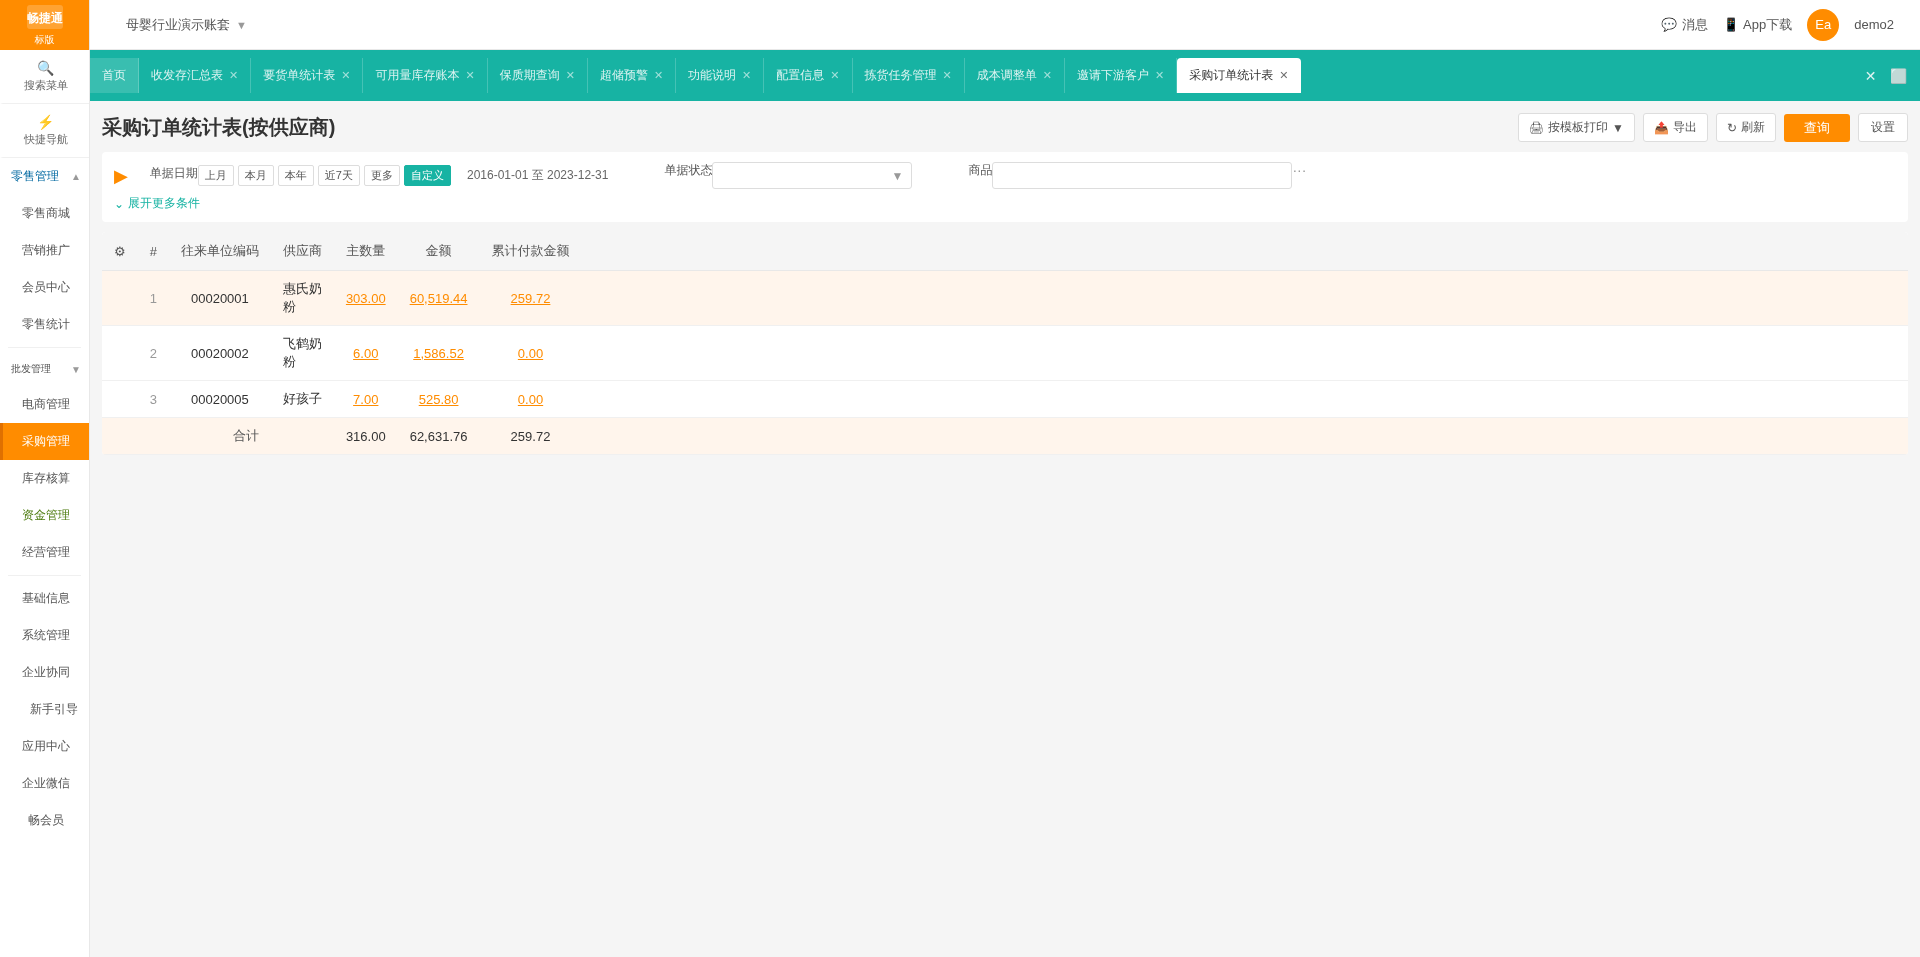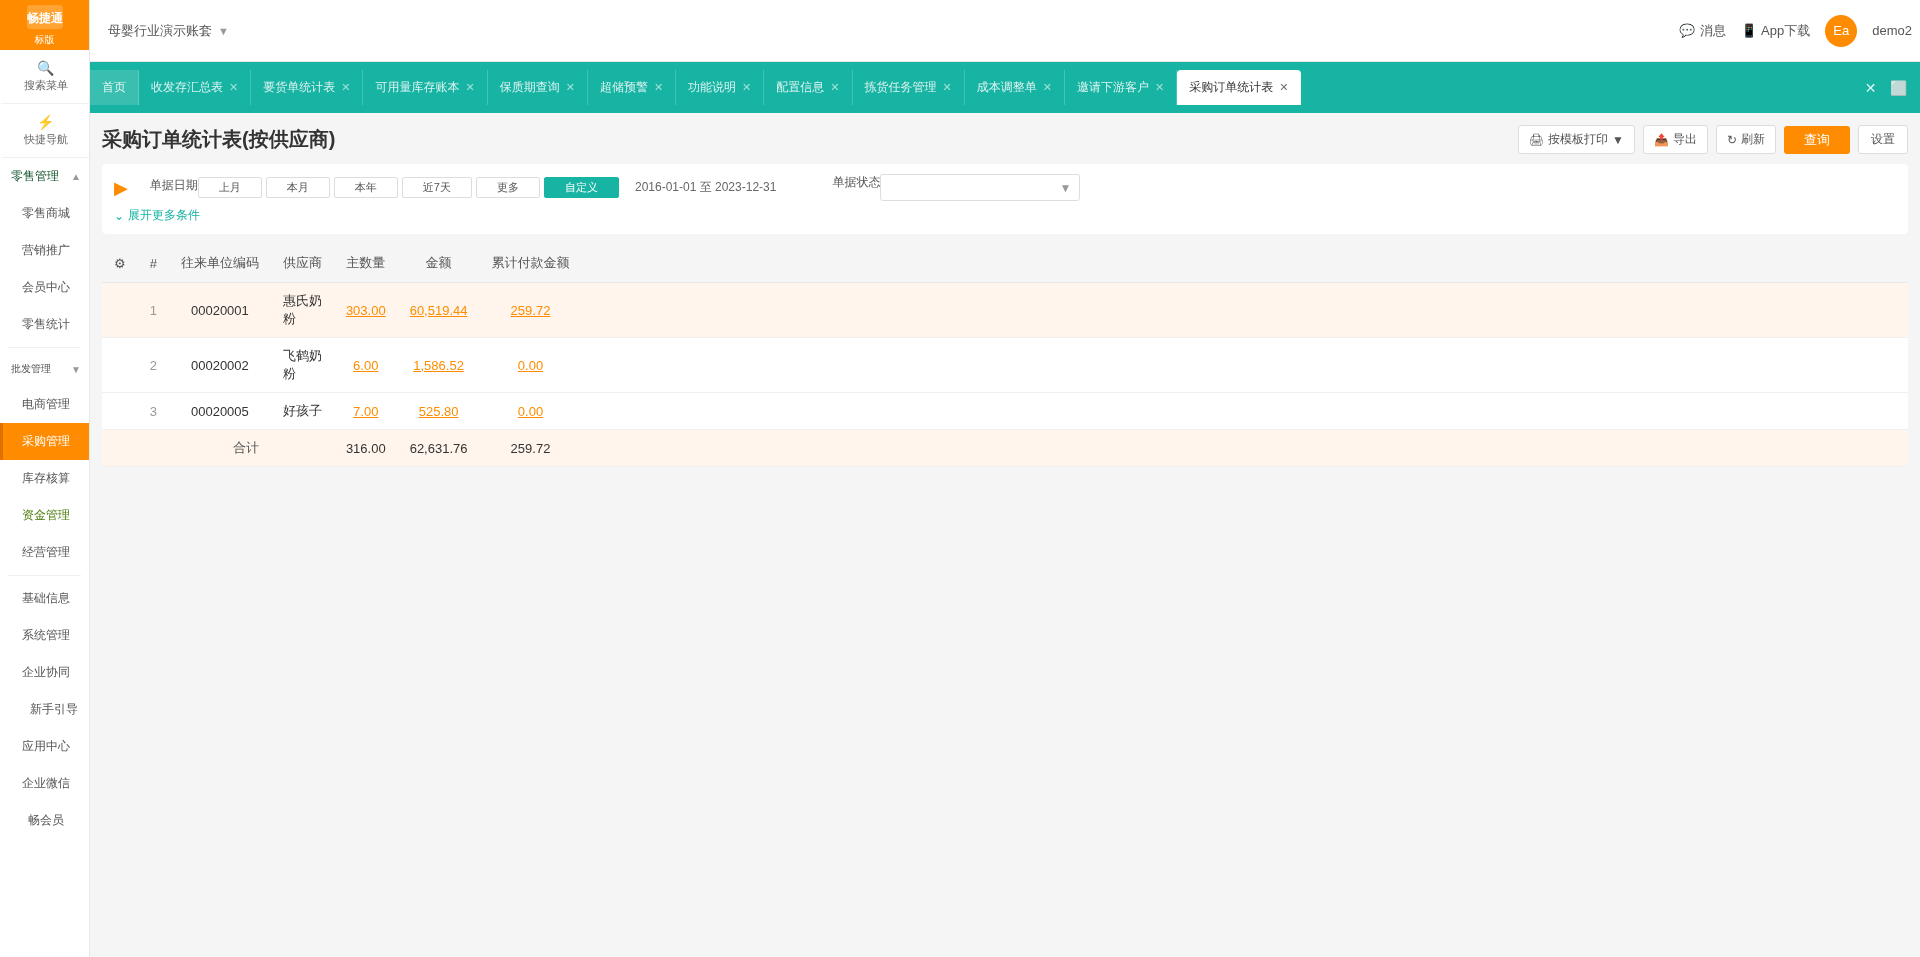--- a/index.html
+++ b/index.html
@@ -11,21 +11,21 @@
     .sidebar-nav-item { display: flex; align-items: center; justify-content: center; flex-direction: column; padding: 10px 5px; cursor: pointer; font-size: 12px; color: #555; border-left: 3px solid transparent; }
     .sidebar-nav-item.active { background: #ff8c00; color: #fff; border-left: 3px solid #e07000; }
     .sidebar-nav-item.has-arrow { flex-direction: row; justify-content: space-between; padding: 10px 8px; }
     .sidebar-divider { height: 1px; background: #f0f0f0; margin: 4px 8px; }
     .nav-arrow { font-size: 10px; color: #999; }
 
     
     .main { flex: 1; display: flex; flex-direction: column; overflow: hidden; }
 
     
-    .topbar { height: 62px; background: #fff; display: flex; align-items: center; border-bottom: 1px solid #e8e8e8; padding: 0 8px; }
+    .topbar { height: 50px; background: #fff; display: flex; align-items: center; border-bottom: 1px solid #e8e8e8; padding: 0 26px; }
     .topbar-selector { display: flex; align-items: center; color: #555; font-size: 13px; cursor: pointer; padding: 0 10px; }
     .topbar-selector .arrow { margin-left: 6px; color: #999; font-size: 11px; }
     .topbar-right { margin-left: auto; display: flex; align-items: center; gap: 15px; }
     .topbar-icon-btn { display: flex; align-items: center; gap: 4px; font-size: 13px; color: #555; cursor: pointer; }
     .user-avatar { width: 32px; height: 32px; border-radius: 50%; background: #ff8c00; display: flex; align-items: center; justify-content: center; color: #fff; font-size: 13px; }
 
     
     .tabbar { height: 51px; background: #17b3a3; display: flex; align-items: center; overflow-x: auto; }
     .tab-item { height: 35px; display: flex; align-items: center; padding: 0 12px; font-size: 12px; color: rgba(255,255,255,0.85); cursor: pointer; white-space: nowrap; border-right: 1px solid rgba(255,255,255,0.2); flex-shrink: 0; }
     .tab-item.active { background: #fff; color: #333; border-radius: 4px 4px 0 0; }
@@ -44,21 +44,21 @@
     .btn-refresh { display: flex; align-items: center; gap: 4px; padding: 5px 10px; border: 1px solid #ddd; background: #fff; border-radius: 3px; cursor: pointer; font-size: 12px; color: #555; }
     .btn-primary { padding: 5px 20px; background: #ff8c00; color: #fff; border: none; border-radius: 3px; cursor: pointer; font-size: 13px; }
     .btn-setting { padding: 5px 12px; background: #fff; color: #555; border: 1px solid #ddd; border-radius: 3px; cursor: pointer; font-size: 12px; }
 
     
     .filter-card { background: #fff; border-radius: 4px; padding: 10px 12px; margin-bottom: 10px; }
     .filter-row { display: flex; align-items: center; gap: 16px; flex-wrap: wrap; }
     .filter-item { display: flex; font-size: 12px; }
     .filter-label { color: #555; white-space: nowrap; }
     .filter-date-buttons { display: flex; gap: 4px; }
-    .date-btn { padding: 2px 20px; font-size: 11px; border: 1px solid #ddd; background: #fff; border-radius: 2px; cursor: pointer; color: #555; }
+    .date-btn { padding: 2px 6px; font-size: 11px; border: 1px solid #ddd; background: #fff; border-radius: 2px; cursor: pointer; color: #555; }
     .date-btn.custom { background: #17b3a3; color: #fff; border-color: #17b3a3; }
     .date-range { font-size: 12px; color: #666; }
     .filter-select { border: 1px solid #ddd; border-radius: 3px; padding: 4px 8px; font-size: 12px; min-width: 120px; color: #555; display: flex; align-items: center; justify-content: space-between; cursor: pointer; }
     .filter-input { border: 1px solid #ddd; border-radius: 3px; padding: 4px 8px; font-size: 12px; min-width: 160px; color: #999; }
     .expand-btn { display: flex; align-items: center; gap: 4px; font-size: 12px; color: #17b3a3; cursor: pointer; margin: 6px auto 0; }
 
     
     .table-card { background: #fff; border-radius: 4px; overflow: hidden; }
     table { width: 100%; border-collapse: collapse; font-size: 13px; }
     thead tr { background: #f5f5f5; }
@@ -93,21 +93,21 @@
   <div style="overflow-y:auto;flex:1;">
     <div class="sidebar-nav-item" style="border-bottom:1px solid #f0f0f0;">
       <span style="font-size:14px;color:#999;">🔍</span>
       <span style="font-size:11px;margin-top:2px;color:#666;">搜索菜单</span>
     </div>
     <div class="sidebar-nav-item" style="border-bottom:1px solid #f0f0f0;">
       <span style="font-size:14px;color:#999;">⚡</span>
       <span style="font-size:11px;margin-top:2px;color:#666;">快捷导航</span>
     </div>
     <div class="sidebar-nav-item has-arrow">
-      <span style="font-size:12px;color:#14532d;">零售管理</span>
+      <span style="font-size:12px;color:#0369a1;">零售管理</span>
       <span class="nav-arrow">▲</span>
     </div>
     <div class="sidebar-nav-item">
       <span style="font-size:12px;color:#555;">零售商城</span>
     </div>
     <div class="sidebar-nav-item">
       <span style="font-size:12px;color:#555;">营销推广</span>
     </div>
     <div class="sidebar-nav-item">
       <span style="font-size:12px;color:#555;">会员中心</span>
@@ -287,20 +287,25 @@
         </div>
 
         <div class="filter-item" style="margin-left:40px;">
           <span class="filter-label">单据状态</span>
           <div class="filter-select" style="min-width:200px;">
             <span style="color:#ccc;">　</span>
             <span style="color:#999;">▼</span>
           </div>
         </div>
 
+        <div class="filter-item" style="margin-left:40px;">
+          <span class="filter-label">商品</span>
+          <div class="filter-input" style="min-width:300px;color:#ccc;">　</div>
+          <span style="color:#999;cursor:pointer;font-size:14px;">···</span>
+        </div>
       </div>
 
       <div style="text-align:center;margin-top:6px;">
         <span class="expand-btn">
           <span>⌄</span>
           <span>展开更多条件</span>
         </span>
       </div>
     </div>
 

